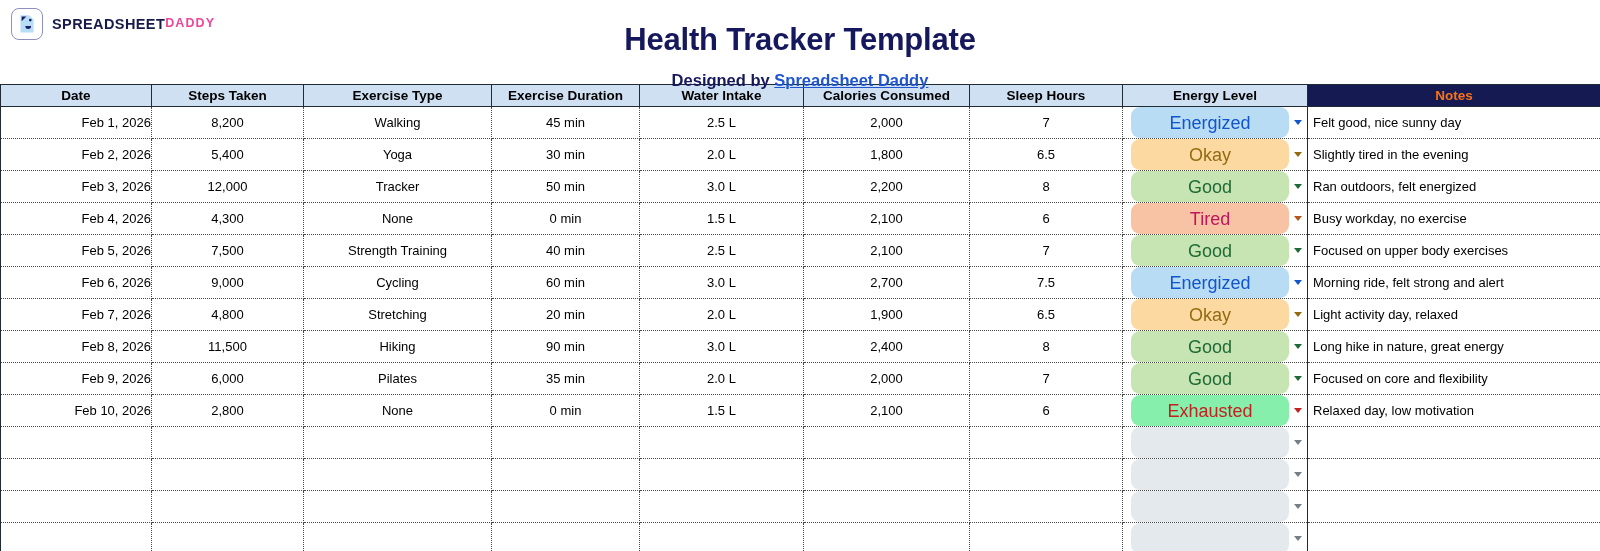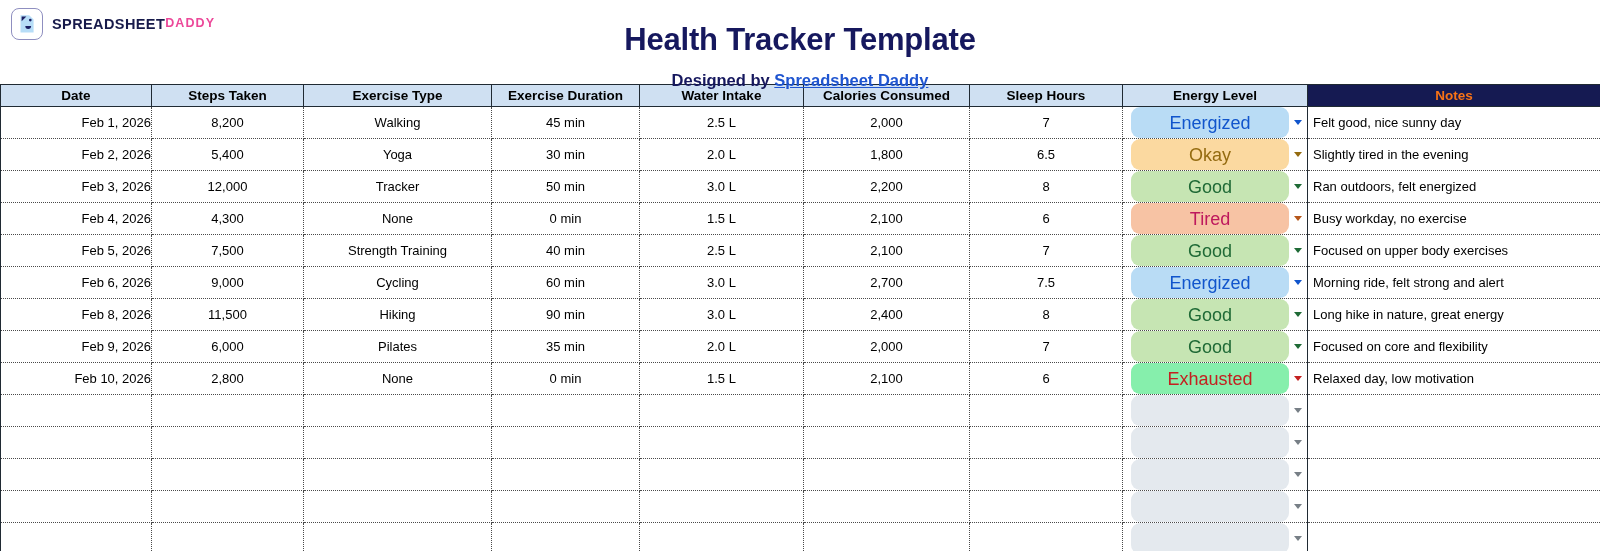--- a/index.html
+++ b/index.html
@@ -317,20 +317,36 @@
         <td>7.5</td>
         <td class="col-energy">
           <div class="energy-wrap">
             <div class="energy-pill" style="background: rgb(185, 220, 245); color: rgb(17, 85, 204);">Energized</div>
             <span class="caret" style="border-top-color: rgb(17, 85, 204);"></span>
           </div>
         </td>
         <td class="col-notes">Morning ride, felt strong and alert</td>
       </tr>
       <tr>
+        <td class="col-date">Feb 7, 2026</td>
+        <td>4,800</td>
+        <td>Stretching</td>
+        <td>20 min</td>
+        <td>2.0 L</td>
+        <td>1,900</td>
+        <td>6.5</td>
+        <td class="col-energy">
+          <div class="energy-wrap">
+            <div class="energy-pill" style="background: rgb(251, 217, 160); color: rgb(148, 107, 16);">Okay</div>
+            <span class="caret" style="border-top-color: rgb(148, 107, 16);"></span>
+          </div>
+        </td>
+        <td class="col-notes">Light activity day, relaxed</td>
+      </tr>
+      <tr>
         <td class="col-date">Feb 8, 2026</td>
         <td>11,500</td>
         <td>Hiking</td>
         <td>90 min</td>
         <td>3.0 L</td>
         <td>2,400</td>
         <td>8</td>
         <td class="col-energy">
           <div class="energy-wrap">
             <div class="energy-pill" style="background: rgb(198, 229, 179); color: rgb(31, 106, 54);">Good</div>

